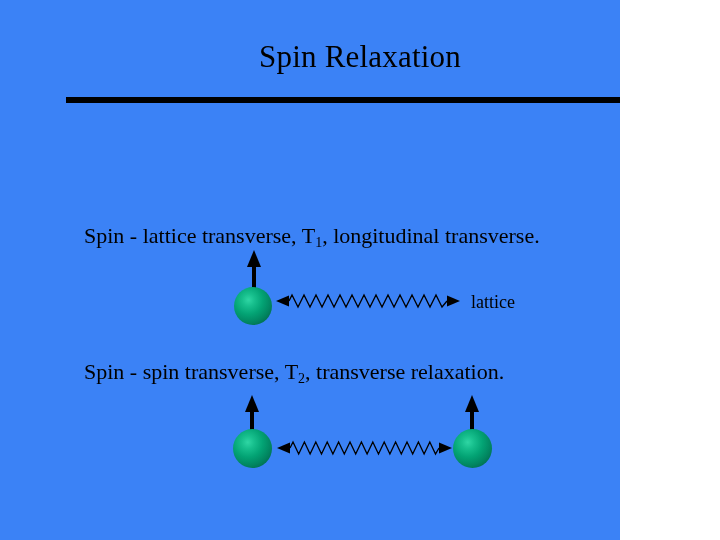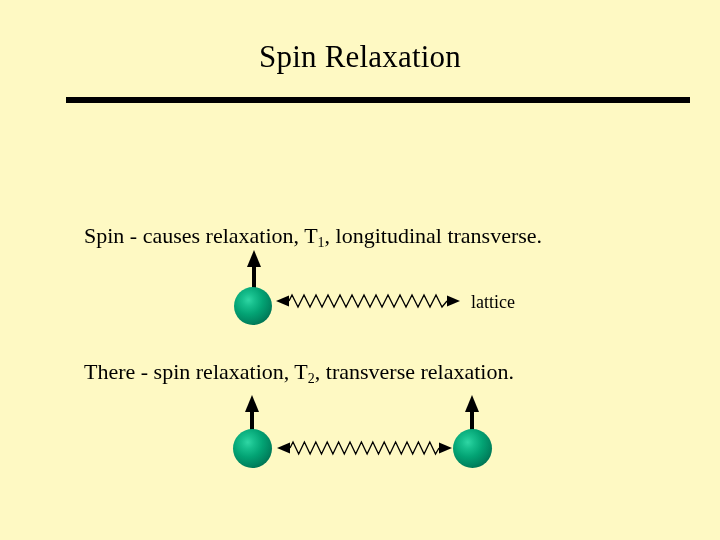--- a/index.html
+++ b/index.html
@@ -8,23 +8,23 @@
     padding: 0;
     background: #ffffff;
   }
   body {
     font-family: "Liberation Serif", "DejaVu Serif", serif;
     color: #000000;
     -webkit-font-smoothing: none;
   }
   #slide {
     position: relative;
-    width: 720px;
+    width: 620px;
     height: 540px;
-    background: #fef9c3;
+    background: #3b82f6;
     overflow: hidden;
   }
 
   
   .slide-title {
     position: absolute;
     left: 0;
     top: 38px;
     width: 720px;
     text-align: center;
@@ -122,23 +122,23 @@
 </head>
 <body>
 
 <div id="slide">
 
   <div class="slide-title">Spin Relaxation</div>
 
   <div class="title-rule"></div>
 
 
-  <div class="body-line line-t1"><span>Spin - causes relaxation, T</span><sub>1</sub><span>, longitudinal transverse.</span></div>
+  <div class="body-line line-t1"><span>Spin - lattice transverse, T</span><sub>1</sub><span>, longitudinal transverse.</span></div>
 
-  <div class="body-line line-t2"><span>There - spin relaxation, T</span><sub>2</sub><span>, transverse relaxation.</span></div>
+  <div class="body-line line-t2"><span>Spin - spin transverse, T</span><sub>2</sub><span>, transverse relaxation.</span></div>
 
   <div class="diagram" id="diagram-t1">
 
     <div class="spin-arrow" style="left:240px; top:250px; width:28px; height:42px;">
       <div class="head"></div>
       <div class="shaft" style="top:14px; height:28px;"></div>
     </div>
 
     <div class="spin-ball" style="left:234px; top:287px; width:38px; height:38px;"></div>
 

